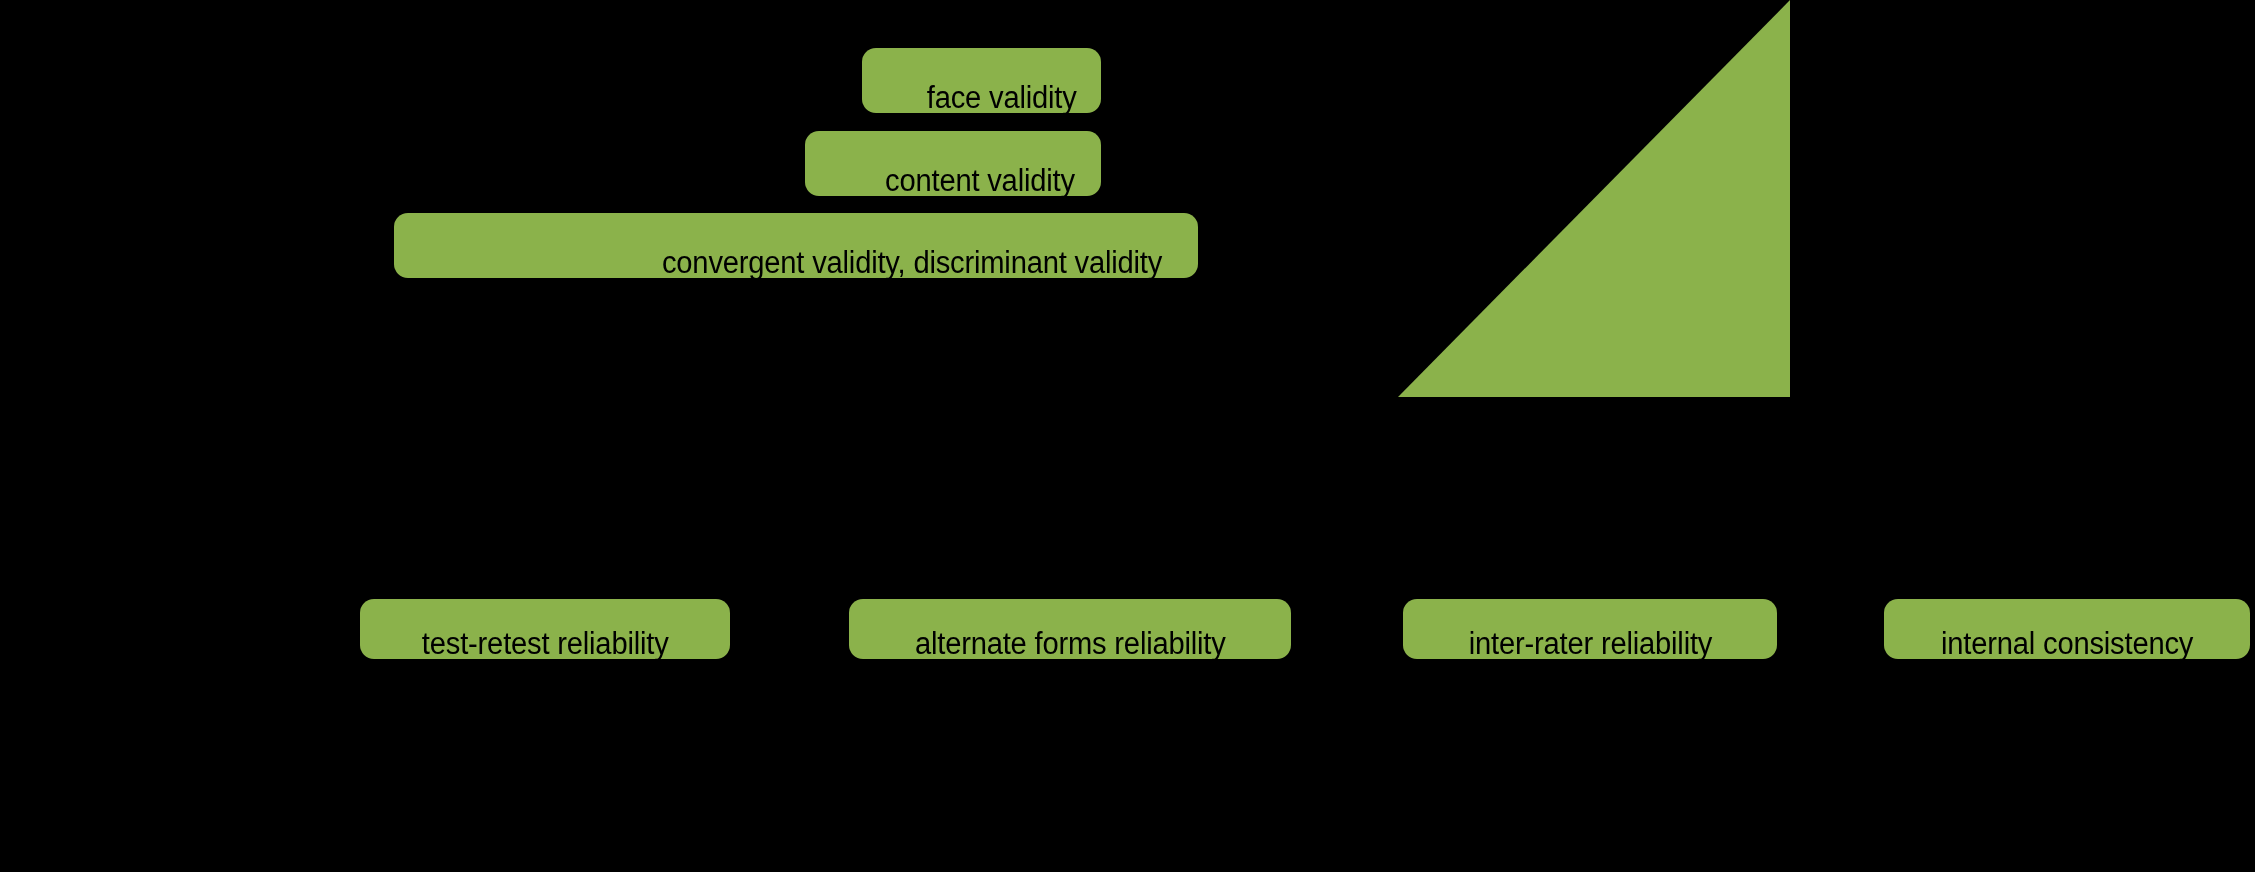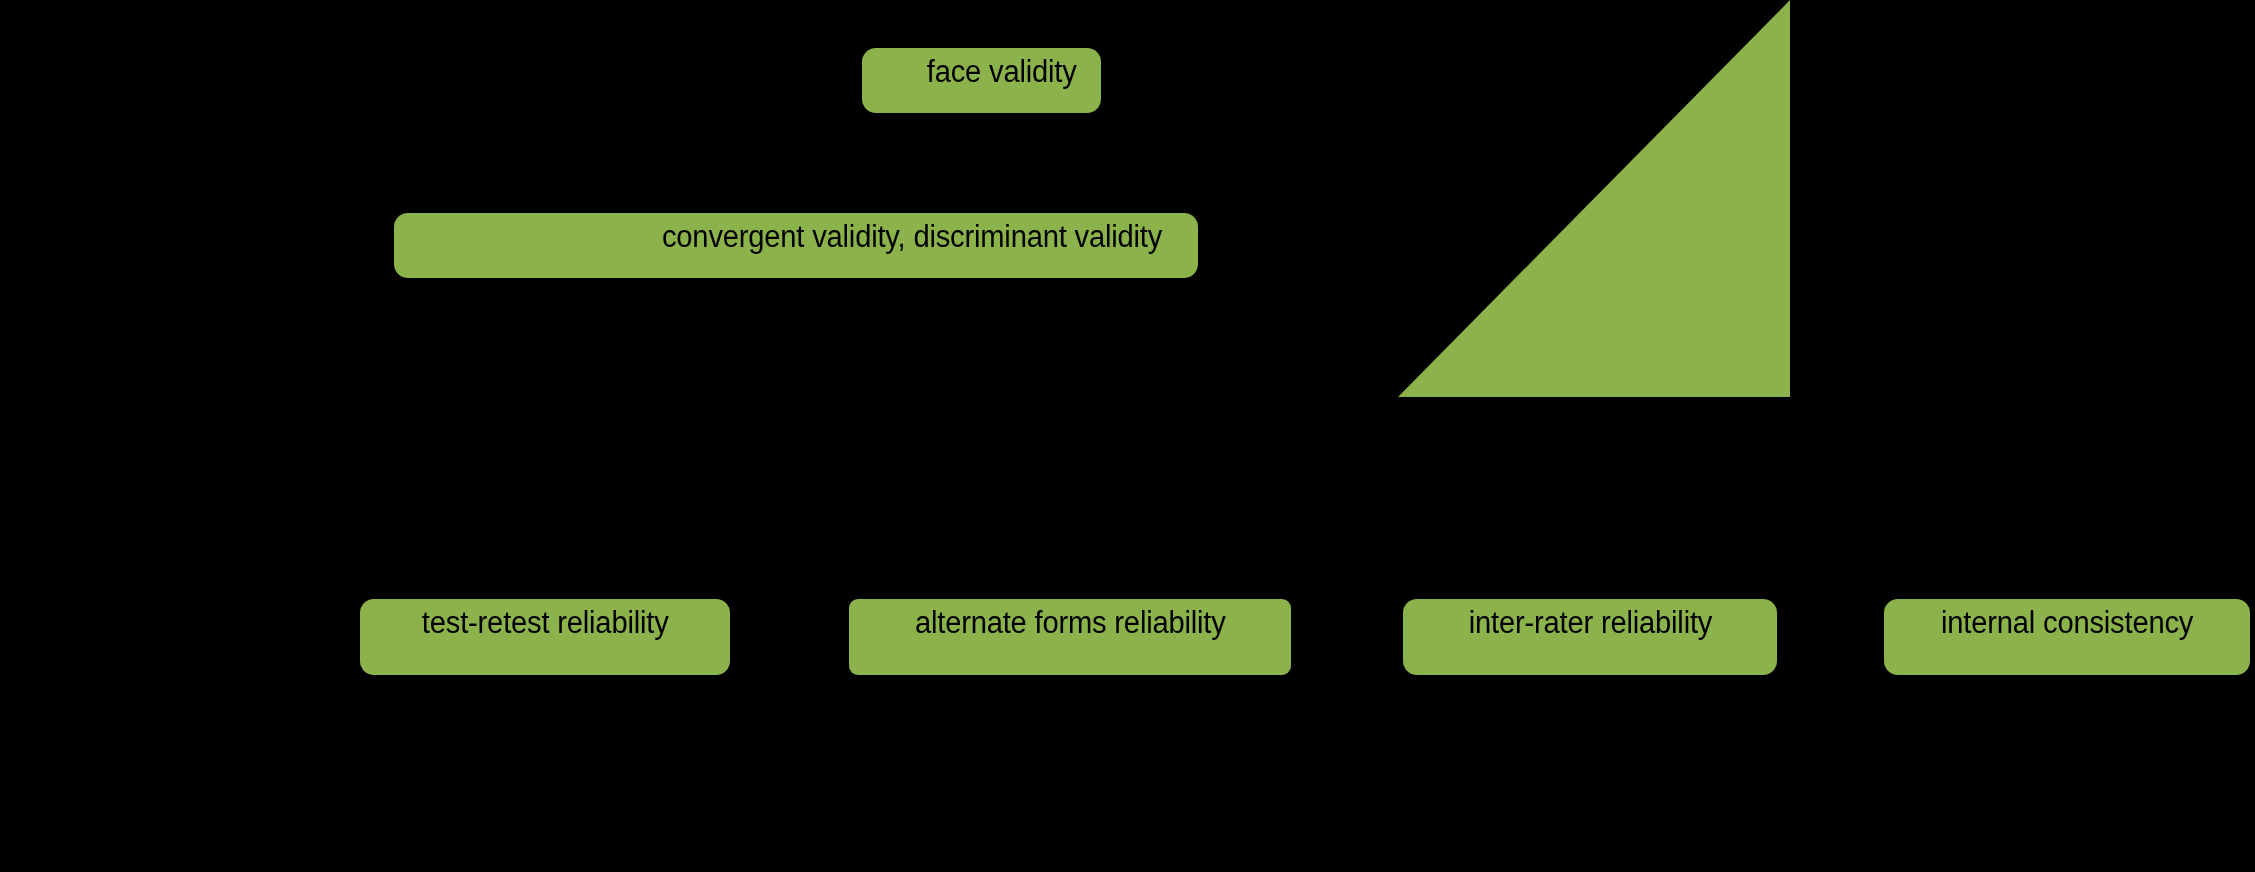--- a/index.html
+++ b/index.html
@@ -16,24 +16,24 @@
     width: 2255px;
     height: 872px;
     background: #000000;
     overflow: hidden;
   }
   .pill {
     position: absolute;
     background: #8BB24B;
     border-radius: 14px;
     display: flex;
-    align-items: flex-start;
+    align-items: flex-end;
     justify-content: center;
     box-sizing: border-box;
-    padding: 8px 20px;
+    padding: 0 20px;
     white-space: nowrap;
   }
   .pill .pill-text {
     color: #000000;
     font-family: "Liberation Sans", sans-serif;
     font-size: 31px;
     line-height: 1;
     letter-spacing: -0.2px;
     transform: scaleX(0.94);
     transform-origin: center;
@@ -44,25 +44,25 @@
     height: 65px;
     justify-content: flex-end;
   }
   #validity-0 { left: 862px;  width: 239px; top: 48px; }
   #validity-1 { left: 805px;  width: 296px; top: 131px; }
   #validity-2 { left: 394px;  width: 804px; top: 213px; }
   #validity-3 { left: 613px;  width: 488px; top: 296px; }
 
   
   .reliability-pill {
-    height: 76px;
+    height: 60px;
     top: 599px;
   }
   #reliability-0 { left: 360px;  width: 370px; }
-  #reliability-1 { left: 849px;  width: 442px; border-radius: 9px; }
+  #reliability-1 { left: 849px;  width: 442px; }
   #reliability-2 { left: 1403px; width: 374px; }
   #reliability-3 { left: 1884px; width: 366px; }
 
   
   #growth-triangle {
     position: absolute;
     left: 1390px;
     top: 0px;
     width: 410px;
     height: 400px;
@@ -71,20 +71,23 @@
 </style>
 </head>
 <body>
 
 <div id="canvas">
 
   <div class="pill validity-pill" id="validity-0">
     <span class="pill-text">face validity</span>
   </div>
 
+  <div class="pill validity-pill" id="validity-1">
+    <span class="pill-text">content validity</span>
+  </div>
 
   <div class="pill validity-pill" id="validity-2">
     <span class="pill-text">convergent validity, discriminant validity</span>
   </div>
 
 
   <svg id="growth-triangle" viewBox="0 0 410 400">
     <polygon points="8,397 400,0 400,397" fill="#8BB24B"></polygon>
   </svg>
 

